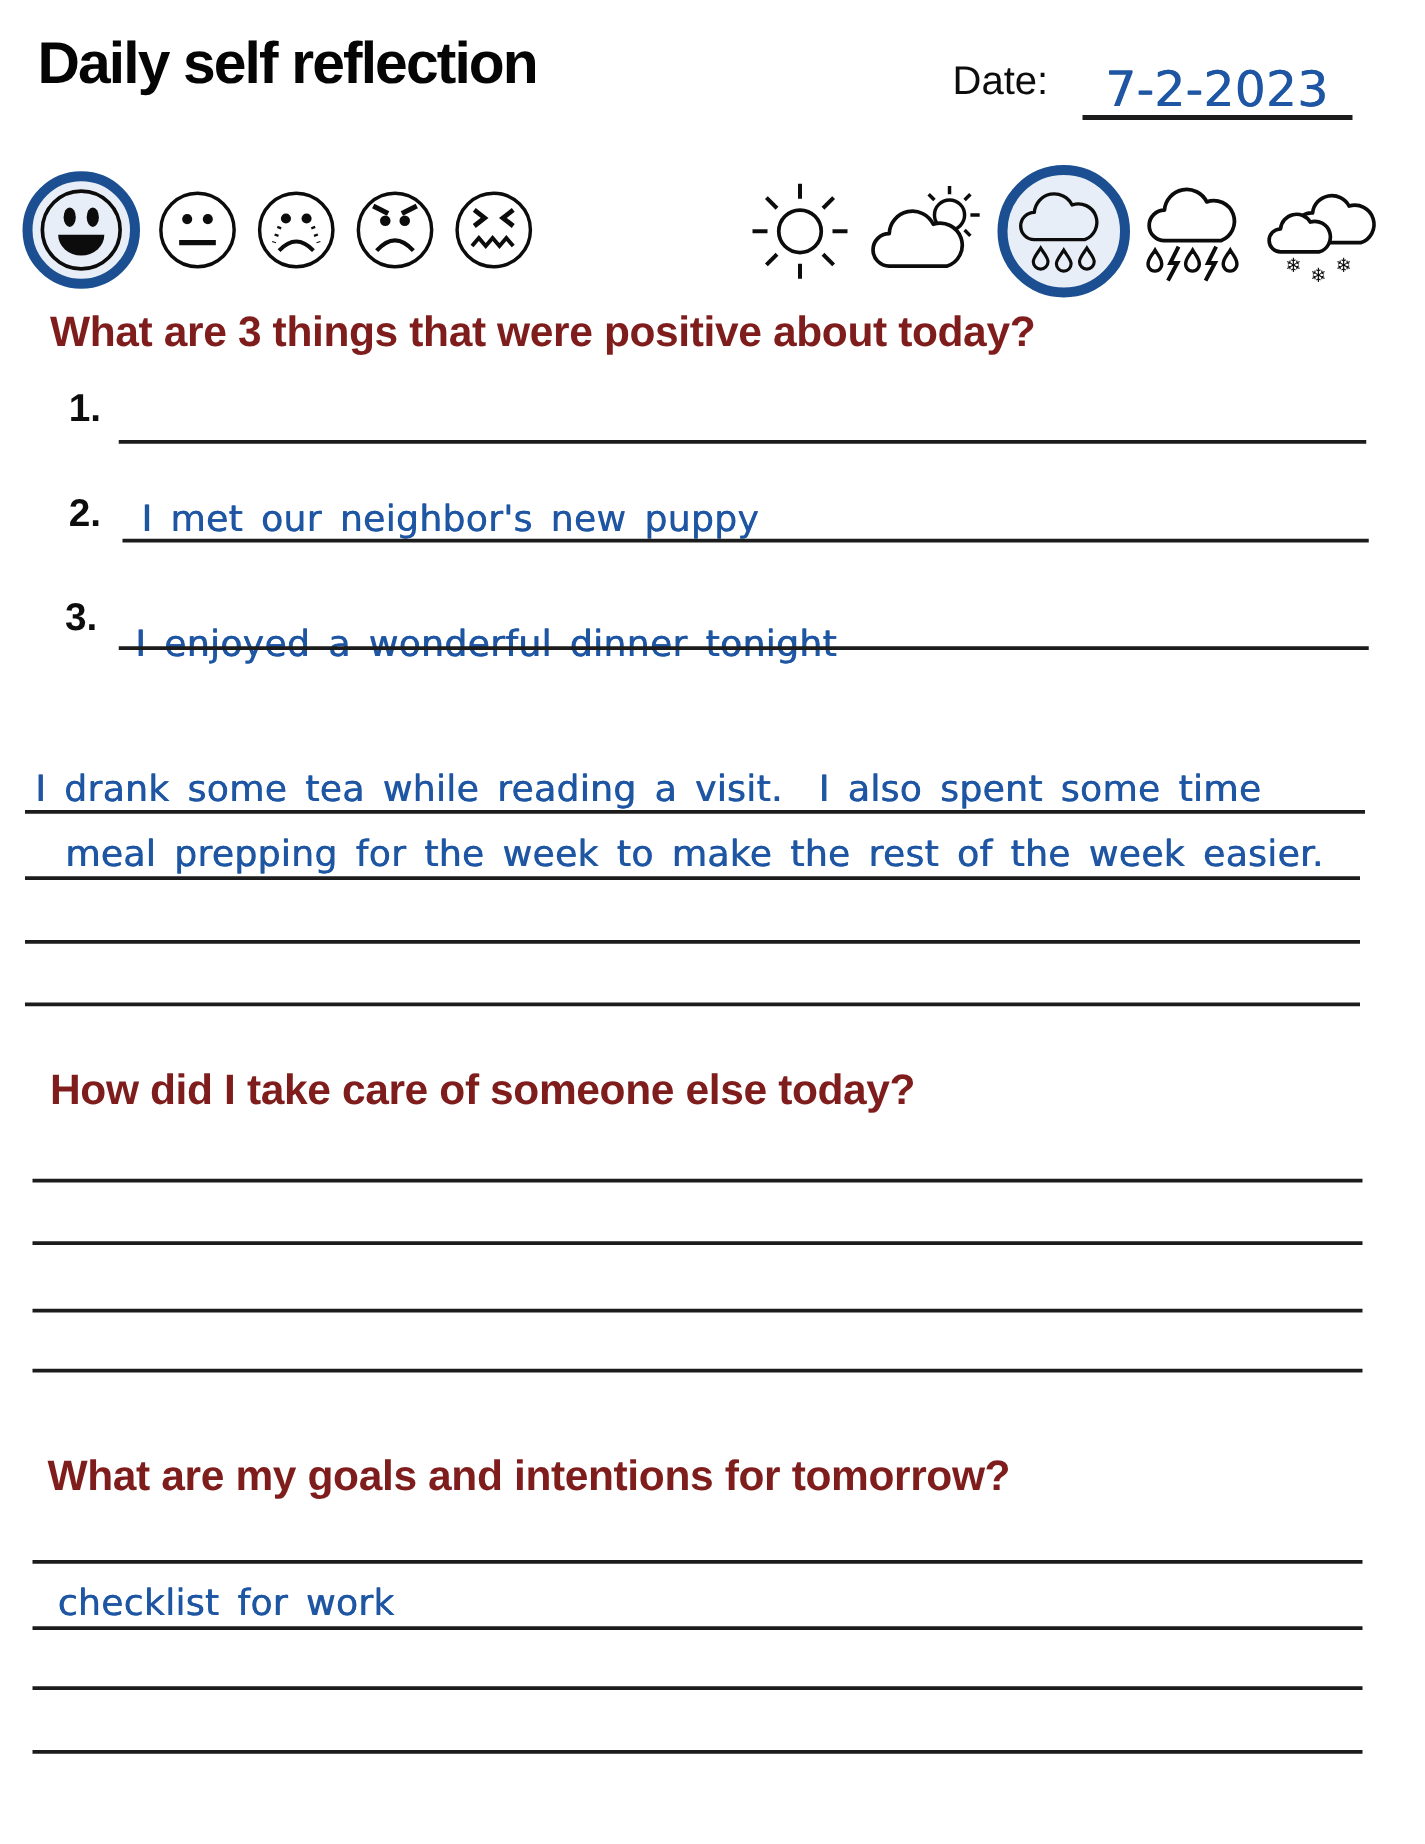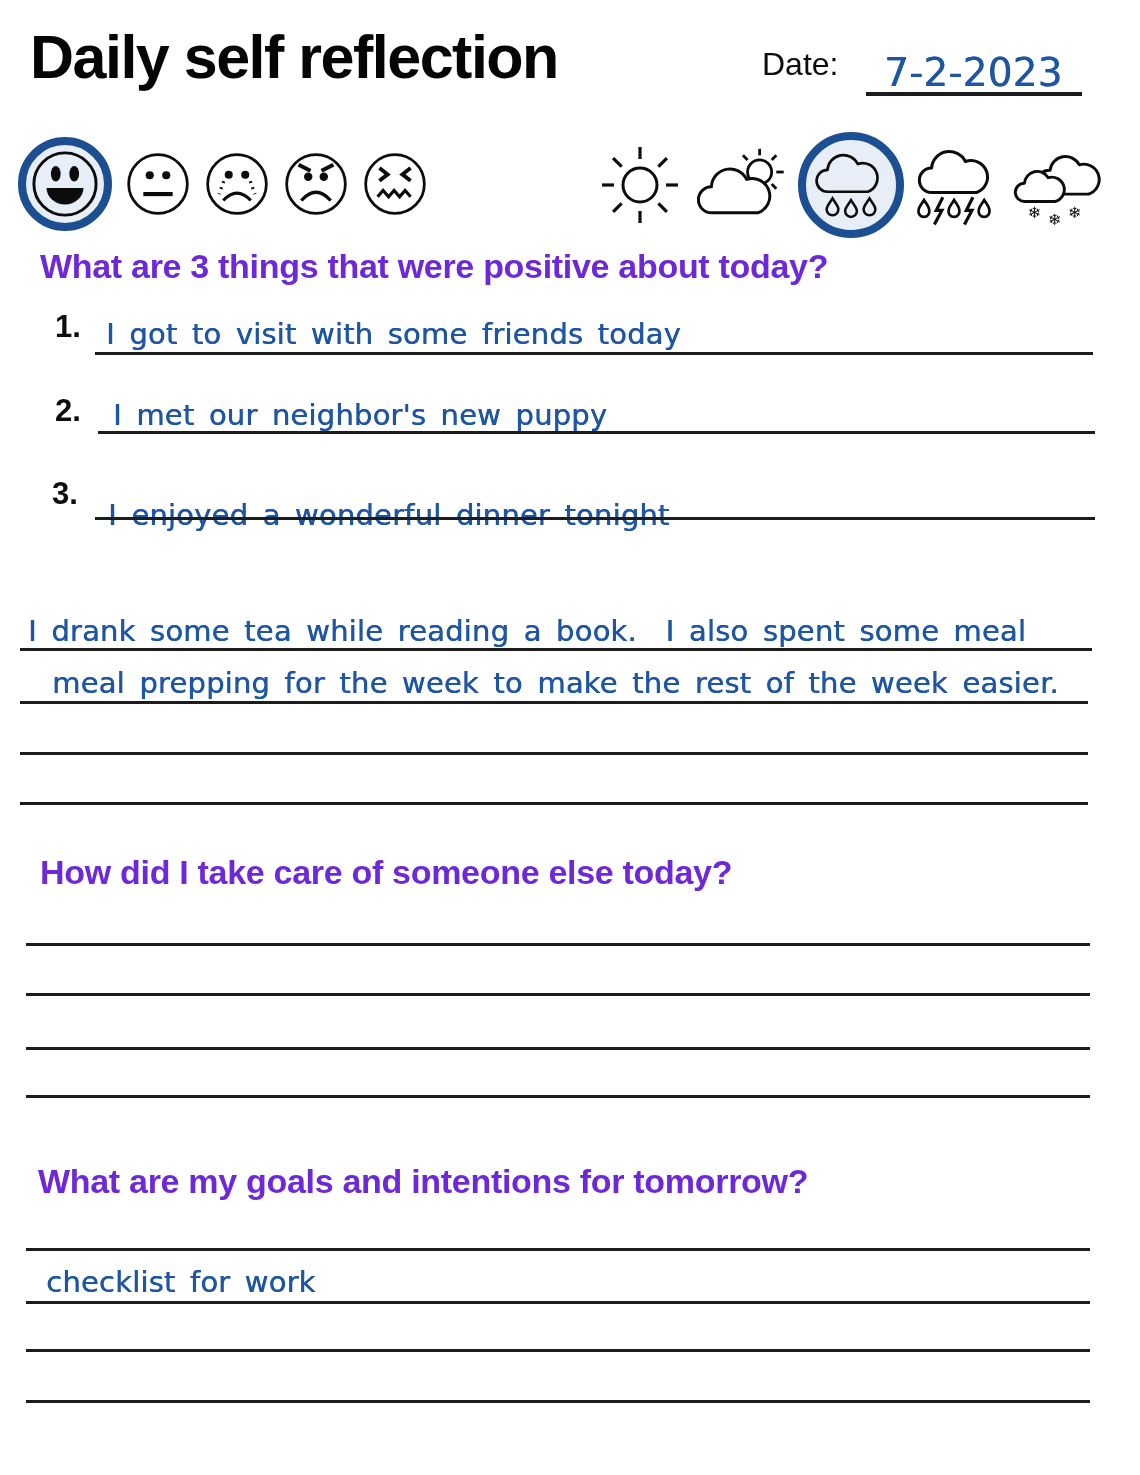--- a/index.html
+++ b/index.html
@@ -5,36 +5,36 @@
   :root{
     --ink:#1e56a3;
     --ring:#1b4f91;
     --ringfill:#e8eef7;
     --black:#0d0d0d;
     --rule:#1c1c1c;
   }
   html,body{margin:0;padding:0;background:#fff;}
   .page{position:relative;width:1140px;height:1475px;background:#ffffff;overflow:hidden;
         font-family:"Liberation Sans",sans-serif;color:var(--black);}
-  .title{position:absolute;left:30px;top:22px;font-size:61px;font-weight:bold;letter-spacing:-1.5px;color:#050505;}
+  .title{position:absolute;left:30px;top:22px;font-size:47px;font-weight:bold;letter-spacing:-1.5px;color:#050505;}
   .date-label{position:absolute;left:762px;top:46px;font-size:32px;font-weight:normal;}
   .hand{font-family:"DejaVu Sans",sans-serif;color:var(--ink);white-space:pre;
         text-shadow:0.5px 0 0 currentColor;letter-spacing:0.2px;word-spacing:5px;}
   .date-value{position:absolute;left:884px;top:50px;font-size:39px;}
   .rule{position:absolute;height:3px;background:var(--rule);}
   .date-rule{left:866px;top:92px;width:216px;height:3.5px;}
   .icon-row{position:absolute;display:flex;align-items:center;}
   .mood-row{left:18px;top:137px;height:94px;gap:13px;}
   .weather-row{left:594px;top:132px;height:106px;gap:5px;}
   .opt{display:flex;align-items:center;justify-content:center;}
   .ring{border:8px solid var(--ring);border-radius:50%;background:var(--ringfill);
         display:flex;align-items:center;justify-content:center;box-sizing:content-box;}
   .mood-ring{width:78px;height:78px;}
   .weather-ring{width:90px;height:90px;}
-  .q{position:absolute;font-size:34px;font-weight:bold;letter-spacing:-0.3px;color:#6d28d9;}
+  .q{position:absolute;font-size:34px;font-weight:bold;letter-spacing:-0.3px;color:#7f1d1d;}
   .num{position:absolute;font-size:31px;font-weight:bold;}
   .ans{position:absolute;font-size:29px;line-height:1.2;}
   svg .stroke{fill:none;stroke:#0c0c0c;stroke-width:3;}
   svg .fillb{fill:#0c0c0c;stroke:none;}
   svg .cloudw{fill:#ffffff;stroke:#0c0c0c;stroke-width:3.2;stroke-linejoin:round;}
   svg .cloudt{fill:none;stroke:#0c0c0c;stroke-width:3.2;stroke-linejoin:round;}
 </style>
 </head>
 <body>
 
@@ -152,32 +152,31 @@
           <text x="44" y="92">❄</text>
           <text x="66" y="84">❄</text>
         </g>
       </svg>
     </div>
   </div>
 
   <div class="q" style="left:40px;top:247px;">What are 3 things that were positive about today?</div>
 
   <div class="num" style="left:55px;top:309px;">1.</div>
-  <div class="ans hand" style="left:106px;top:317px;">I got to visit with some friends today</div>
   <div class="rule" style="left:95px;top:352px;width:998px;"></div>
 
   <div class="num" style="left:55px;top:393px;">2.</div>
   <div class="ans hand" style="left:113px;top:398px;">I met our neighbor's new puppy</div>
   <div class="rule" style="left:98px;top:431px;width:997px;"></div>
 
   <div class="num" style="left:52px;top:476px;">3.</div>
   <div class="ans hand" style="left:108px;top:498px;">I enjoyed a wonderful dinner tonight</div>
   <div class="rule" style="left:95px;top:517px;width:1000px;"></div>
 
-  <div class="ans hand" style="left:28px;top:614px;">I drank some tea while reading a book.  I also spent some meal</div>
+  <div class="ans hand" style="left:28px;top:614px;">I drank some tea while reading a visit.  I also spent some time</div>
   <div class="rule" style="left:20px;top:648px;width:1072px;"></div>
   <div class="ans hand" style="left:28px;top:666px;margin-left:24px;">meal prepping for the week to make the rest of the week easier.</div>
   <div class="rule" style="left:20px;top:701px;width:1068px;"></div>
   <div class="rule" style="left:20px;top:752px;width:1068px;"></div>
   <div class="rule" style="left:20px;top:802px;width:1068px;"></div>
 
   <div class="q" style="left:40px;top:853px;">How did I take care of someone else today?</div>
   <div class="rule" style="left:26px;top:943px;width:1064px;"></div>
   <div class="rule" style="left:26px;top:993px;width:1064px;"></div>
   <div class="rule" style="left:26px;top:1047px;width:1064px;"></div>

